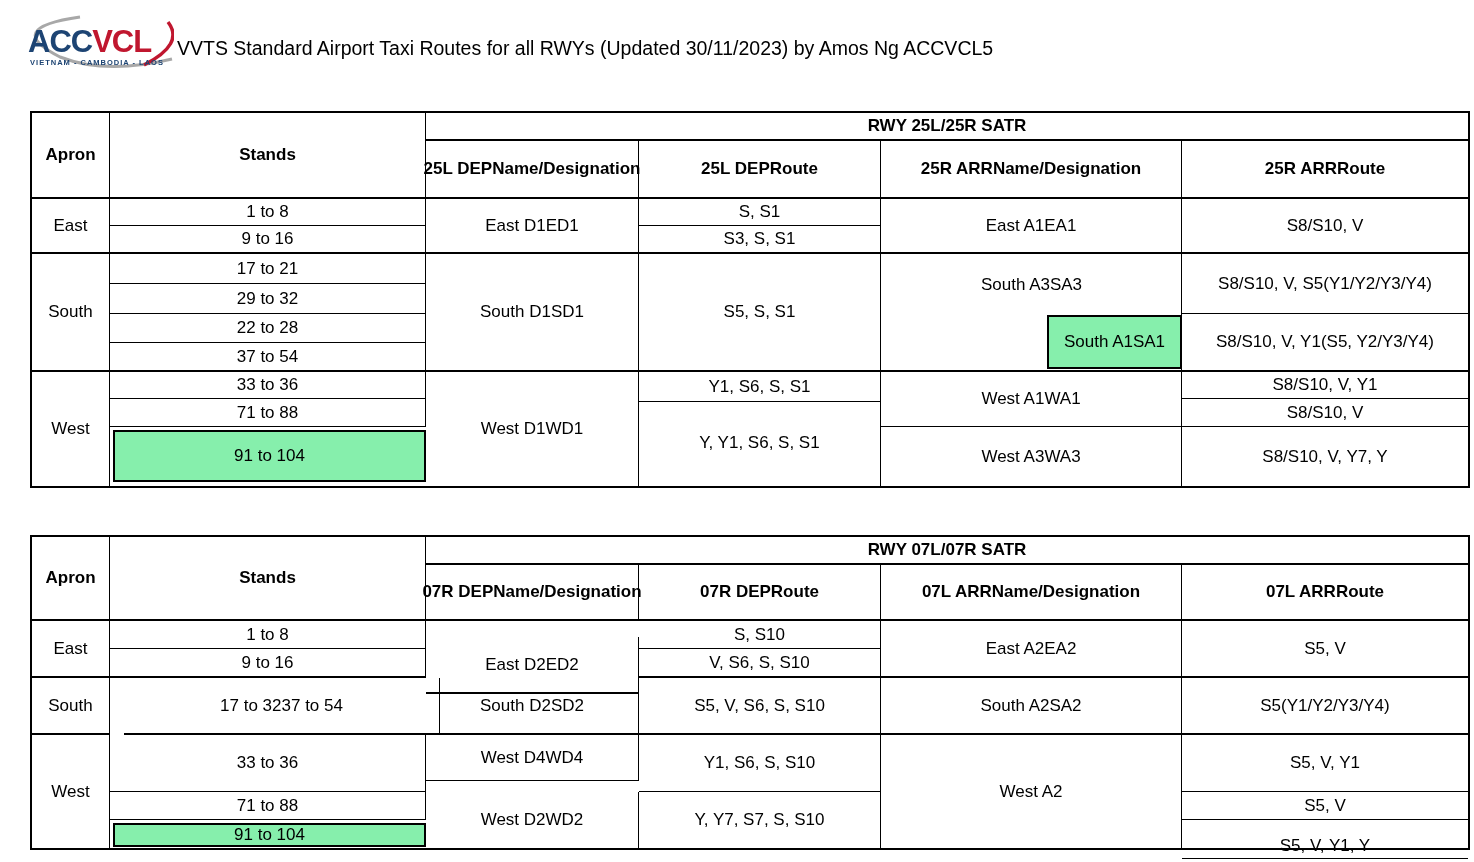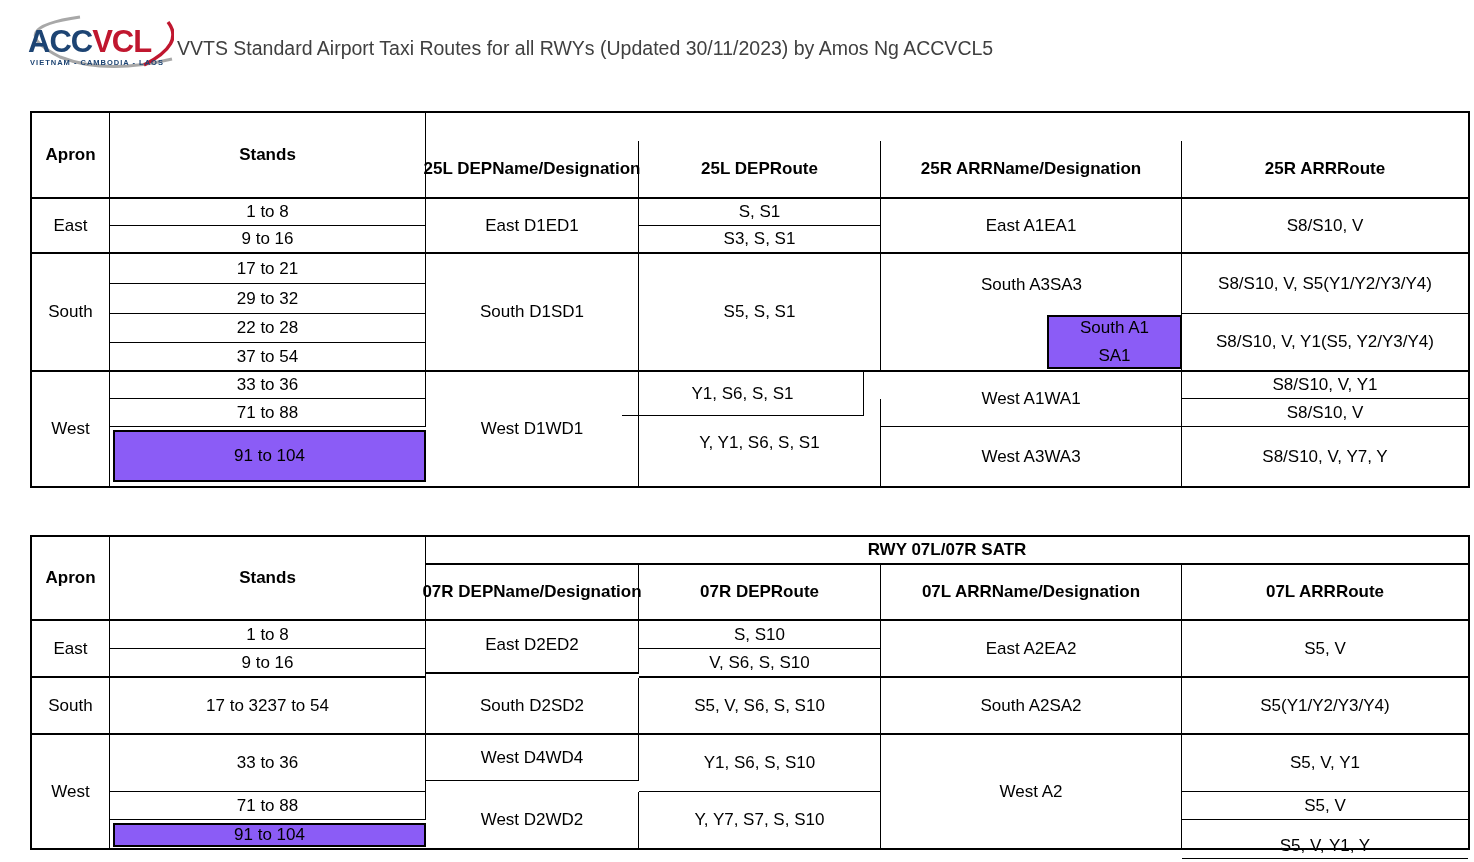--- a/index.html
+++ b/index.html
@@ -1,55 +1,56 @@
 <!DOCTYPE html>
 <html><head>
 <meta charset="utf-8">
 <style>
   html,body{margin:0;padding:0;}
   body{
     width:1474px;height:862px;background:#ffffff;
     font-family:"Liberation Sans", sans-serif;color:#000;
     position:relative;overflow:hidden;
   }
-  .title{position:absolute;left:177px;top:37px;font-size:19.5px;color:#404040;white-space:nowrap;}
+  .title{position:absolute;left:177px;top:37px;font-size:19.5px;color:#000000;white-space:nowrap;}
   .logo{position:absolute;left:22px;top:12px;}
   .tbl{position:absolute;border:2px solid #000;box-sizing:border-box;background:#fff;}
   .c{
     position:absolute;display:flex;align-items:center;justify-content:center;
     text-align:center;font-size:17px;box-sizing:border-box;white-space:nowrap;
   }
   .two{flex-direction:row;line-height:28px;}
   .hd{font-weight:bold;}
   .br{border-right:1.5px solid #000;}
   .bb{border-bottom:1.5px solid #000;}
   .bs{border-bottom:2px solid #000;}
   .nbox{
-    position:absolute;border:2px solid #000;box-sizing:border-box;background:#8b5cf6;
-    display:flex;align-items:center;justify-content:center;flex-direction:column;
+    position:absolute;border:2px solid #000;box-sizing:border-box;background:#86efac;
+    display:flex;align-items:center;justify-content:center;flex-direction:row;
     text-align:center;font-size:17px;line-height:28px;white-space:nowrap;
   }
 </style>
 </head>
 <body>
 
 <div class="page">
 
   <svg class="logo" width="152" height="66" viewBox="0 0 152 66">
     <path d="M58 5 Q -20 16 38 45 Q 84 63 150 47" fill="none" stroke="#a8a8a8" stroke-width="3"></path>
     <path d="M146 10 Q 163 32 122 53" fill="none" stroke="#c0172f" stroke-width="3.5"></path>
     <text x="6" y="40" font-size="31" font-weight="bold" letter-spacing="-1"><tspan fill="#1d4473">ACC</tspan><tspan fill="#c0172f">VCL</tspan></text>
     <text x="75" y="53" font-size="7.5" font-weight="bold" fill="#1d4473" text-anchor="middle" letter-spacing="1">VIETNAM - CAMBODIA - LAOS</text>
   </svg>
   <div class="title">VVTS Standard Airport Taxi Routes for all RWYs (Updated 30/11/2023) by Amos Ng ACCVCL5</div>
 
   <div class="tbl" style="left:30px;top:111px;width:1440px;height:377px">
 
     <div class="c hd br bs" style="left:0;top:0;width:78px;height:86px">Apron</div>
     <div class="c hd br bs" style="left:78px;top:0;width:316px;height:86px">Stands</div>
+    <div class="c hd bs" style="left:394px;top:0;width:1042px;height:28px">RWY 25L/25R SATR</div>
     <div class="c hd two br bs" style="left:394px;top:28px;width:213px;height:58px">
       <span>25L DEP</span>
       <span>Name/Designation</span>
     </div>
     <div class="c hd two br bs" style="left:607px;top:28px;width:242px;height:58px">
       <span>25L DEP</span>
       <span>Route</span>
     </div>
     <div class="c hd two br bs" style="left:849px;top:28px;width:301px;height:58px">
       <span>25R ARR</span>
@@ -104,21 +105,21 @@
     </div>
 
     <div class="c br" style="left:0;top:259px;width:78px;height:114px">West</div>
     <div class="c br bb" style="left:78px;top:259px;width:316px;height:27px">33 to 36</div>
     <div class="c br bb" style="left:78px;top:286px;width:316px;height:28px">71 to 88</div>
     <div class="nbox" style="left:81px;top:317px;width:313px;height:52px">91 to 104</div>
     <div class="c two br" style="left:394px;top:259px;width:213px;height:114px">
       <span>West D1</span>
       <span>WD1</span>
     </div>
-    <div class="c br bb" style="left:590px;top:259px;width:242px;height:44px">Y1, S6, S, S1</div>
+    <div class="c br bb" style="left:607px;top:259px;width:242px;height:30px">Y1, S6, S, S1</div>
     <div class="c br" style="left:607px;top:286px;width:242px;height:87px">Y, Y1, S6, S, S1</div>
     <div class="c two br bb" style="left:849px;top:259px;width:301px;height:55px">
       <span>West A1</span>
       <span>WA1</span>
     </div>
     <div class="c two br" style="left:849px;top:314px;width:301px;height:59px">
       <span>West A3</span>
       <span>WA3</span>
     </div>
     <div class="c bb" style="left:1150px;top:259px;width:286px;height:27px">S8/S10, V, Y1</div>
@@ -144,34 +145,34 @@
       <span>Name/Designation</span>
     </div>
     <div class="c hd two bs" style="left:1150px;top:28px;width:286px;height:56px">
       <span>07L ARR</span>
       <span>Route</span>
     </div>
 
     <div class="c br bs" style="left:0;top:84px;width:78px;height:57px">East</div>
     <div class="c br bb" style="left:78px;top:84px;width:316px;height:28px">1 to 8</div>
     <div class="c br bs" style="left:78px;top:112px;width:316px;height:29px">9 to 16</div>
-    <div class="c two br bs" style="left:394px;top:80px;width:213px;height:57px">
+    <div class="c two br bs" style="left:394px;top:100px;width:213px;height:57px">
       <span>East D2</span>
       <span>ED2</span>
     </div>
     <div class="c br bb" style="left:607px;top:84px;width:242px;height:28px">S, S10</div>
     <div class="c br bs" style="left:607px;top:112px;width:242px;height:29px">V, S6, S, S10</div>
     <div class="c two br bs" style="left:849px;top:84px;width:301px;height:57px">
       <span>East A2</span>
       <span>EA2</span>
     </div>
     <div class="c bs" style="left:1150px;top:84px;width:286px;height:57px">S5, V</div>
 
     <div class="c br bs" style="left:0;top:141px;width:78px;height:57px">South</div>
-    <div class="c two br bs" style="left:78px;top:141px;width:316px;height:57px">
+    <div class="c two br bs" style="left:92px;top:141px;width:316px;height:57px">
       <span>17 to 32</span>
       <span>37 to 54</span>
     </div>
     <div class="c two br bs" style="left:394px;top:141px;width:213px;height:57px">
       <span>South D2</span>
       <span>SD2</span>
     </div>
     <div class="c br bs" style="left:607px;top:141px;width:242px;height:57px">S5, V, S6, S, S10</div>
     <div class="c two br bs" style="left:849px;top:141px;width:301px;height:57px">
       <span>South A2</span>

